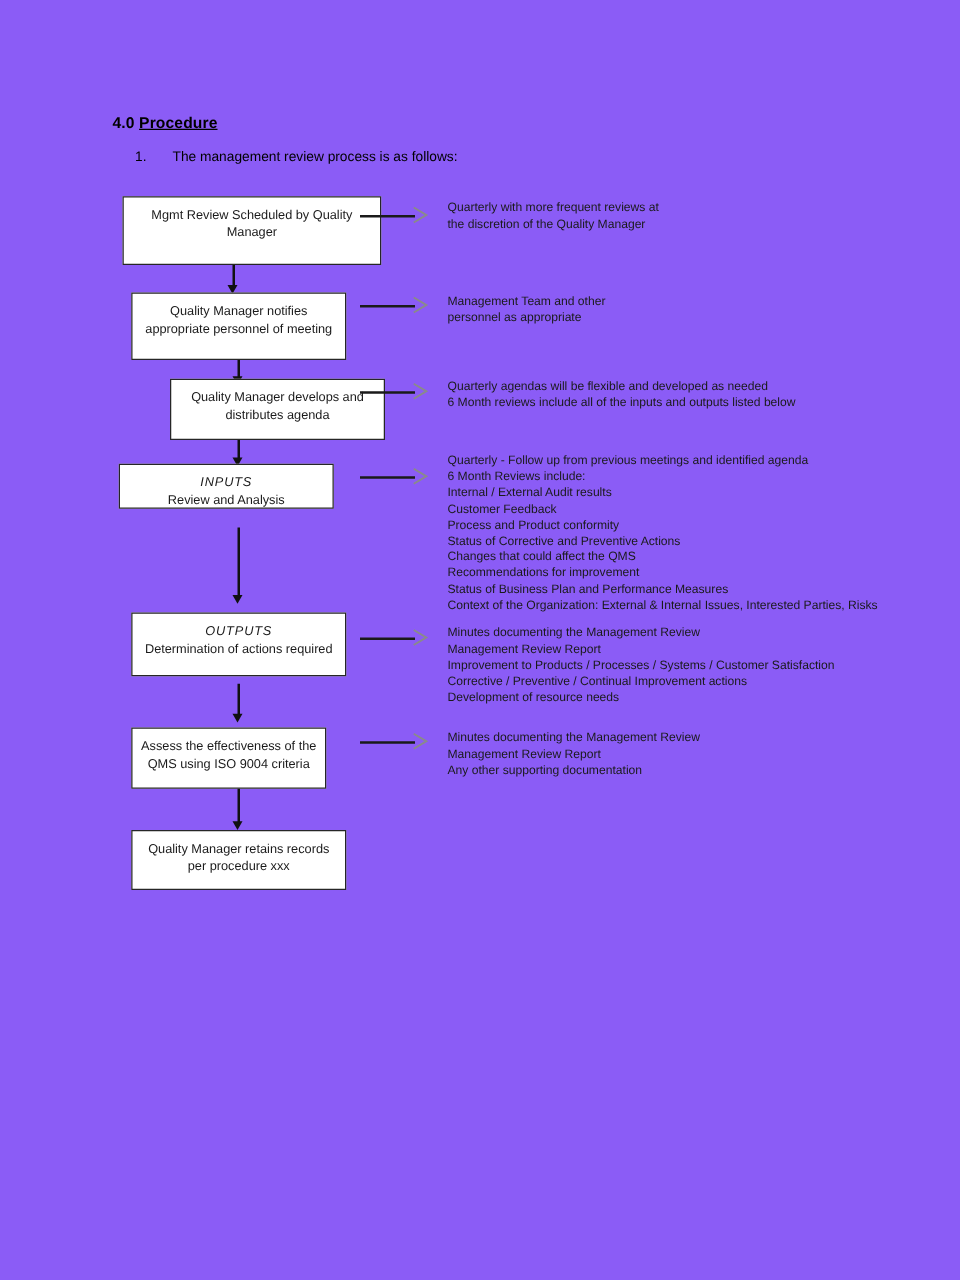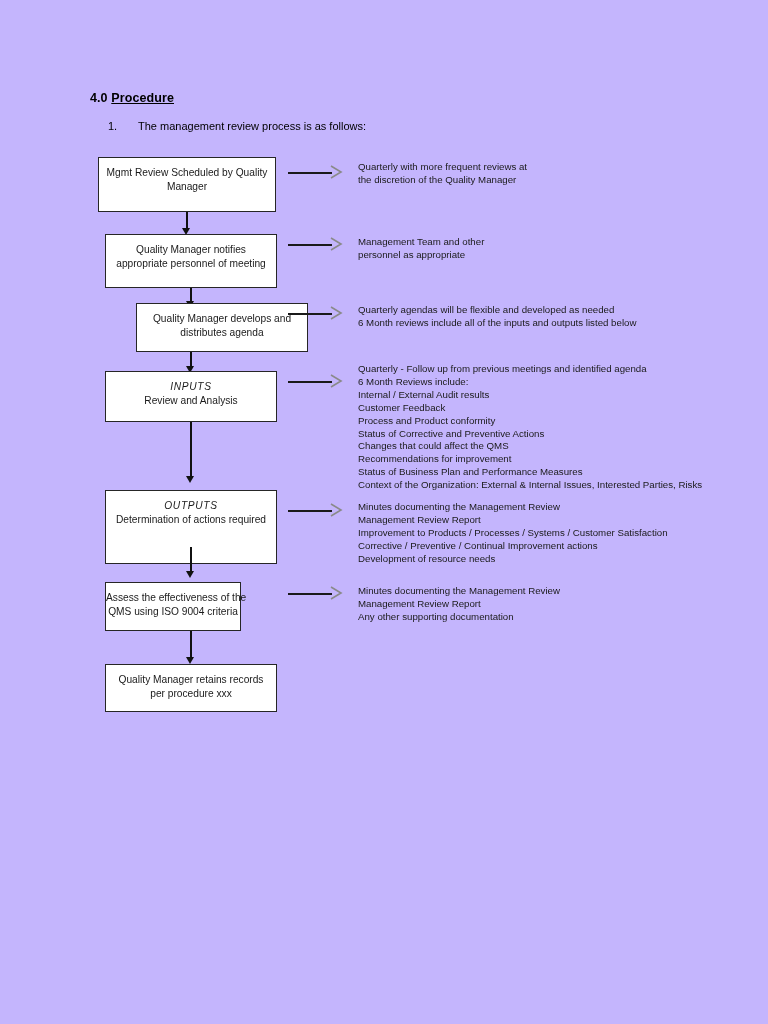--- a/index.html
+++ b/index.html
@@ -16,21 +16,21 @@
     color: #000000;
     overflow: hidden;
   }
 
   .page {
     position: absolute;
     left: 0;
     top: 0;
     width: 768px;
     height: 1024px;
-    background: #c4b5fd;
+    background: #8b5cf6;
   }
 
   
   .section-heading {
     position: absolute;
     left: 90px;
     top: 91px;
     font-size: 12.5px;
     font-weight: bold;
     letter-spacing: 0.1px;
@@ -132,21 +132,21 @@
     <span class="num">4.0</span>
     <span class="word">Procedure</span>
   </div>
 
   <div class="list-item">
     <span class="marker">1.</span><span>The management review process is as follows:</span>
   </div>
 
   <div class="flow">
 
-    <div class="node" style="left:98px; top:157px; width:178px; height:55px;">
+    <div class="node" style="left:98px; top:157px; width:207px; height:55px;">
       <span class="line1">Mgmt Review Scheduled by Quality</span>
       <span class="line2">Manager</span>
     </div>
     <div class="vconn" style="left:186px; top:212px; height:18px;"></div>
     <div class="vhead" style="left:182px; top:228px;"></div>
     <div class="hconn" style="left:288px; top:172px; width:44px;"></div>
     <div class="hhead" style="left:330px; top:165px;">
       <svg width="13" height="14" viewBox="0 0 13 14">
           <path d="M1 1 L11 7 L1 13" fill="none" stroke="#8a8a8a" stroke-width="1.6"></path>
         </svg>
@@ -183,21 +183,21 @@
     <div class="hhead" style="left:330px; top:306px;">
       <svg width="13" height="14" viewBox="0 0 13 14">
           <path d="M1 1 L11 7 L1 13" fill="none" stroke="#8a8a8a" stroke-width="1.6"></path>
         </svg>
     </div>
     <div class="anno" style="left:358px; top:304px;">
       <div>Quarterly agendas will be flexible and developed as needed</div>
       <div>6 Month reviews include all of the inputs and outputs listed below</div>
     </div>
 
-    <div class="node italic-title" style="left:105px; top:371px; width:172px; height:51px;">
+    <div class="node italic-title" style="left:95px; top:371px; width:172px; height:36px;">
       <span class="line1">INPUTS</span>
       <span class="line2">Review and Analysis</span>
     </div>
     <div class="vconn" style="left:190px; top:422px; height:56px;"></div>
     <div class="vhead" style="left:186px; top:476px;"></div>
     <div class="hconn" style="left:288px; top:381px; width:44px;"></div>
     <div class="hhead" style="left:330px; top:374px;">
       <svg width="13" height="14" viewBox="0 0 13 14">
           <path d="M1 1 L11 7 L1 13" fill="none" stroke="#8a8a8a" stroke-width="1.6"></path>
         </svg>
@@ -208,41 +208,41 @@
       <div>Internal / External Audit results</div>
       <div>Customer Feedback</div>
       <div>Process and Product conformity</div>
       <div>Status of Corrective and Preventive Actions</div>
       <div>Changes that could affect the QMS</div>
       <div>Recommendations for improvement</div>
       <div>Status of Business Plan and Performance Measures</div>
       <div>Context of the Organization: External &amp; Internal Issues, Interested Parties, Risks</div>
     </div>
 
-    <div class="node italic-title" style="left:105px; top:490px; width:172px; height:74px;">
+    <div class="node italic-title" style="left:105px; top:490px; width:172px; height:51px;">
       <span class="line1">OUTPUTS</span>
       <span class="line2">Determination of actions required</span>
     </div>
     <div class="vconn" style="left:190px; top:547px; height:26px;"></div>
     <div class="vhead" style="left:186px; top:571px;"></div>
     <div class="hconn" style="left:288px; top:510px; width:44px;"></div>
     <div class="hhead" style="left:330px; top:503px;">
       <svg width="13" height="14" viewBox="0 0 13 14">
           <path d="M1 1 L11 7 L1 13" fill="none" stroke="#8a8a8a" stroke-width="1.6"></path>
         </svg>
     </div>
     <div class="anno" style="left:358px; top:501px;">
       <div>Minutes documenting the Management Review</div>
       <div>Management Review Report</div>
       <div>Improvement to Products / Processes / Systems / Customer Satisfaction</div>
       <div>Corrective / Preventive / Continual Improvement actions</div>
       <div>Development of resource needs</div>
     </div>
 
-    <div class="node" style="left:105px; top:582px; width:136px; height:49px;">
+    <div class="node" style="left:105px; top:582px; width:156px; height:49px;">
       <span class="line1">Assess the effectiveness of the</span>
       <span class="line2">QMS using ISO 9004 criteria</span>
     </div>
     <div class="vconn" style="left:190px; top:631px; height:28px;"></div>
     <div class="vhead" style="left:186px; top:657px;"></div>
     <div class="hconn" style="left:288px; top:593px; width:44px;"></div>
     <div class="hhead" style="left:330px; top:586px;">
       <svg width="13" height="14" viewBox="0 0 13 14">
           <path d="M1 1 L11 7 L1 13" fill="none" stroke="#8a8a8a" stroke-width="1.6"></path>
         </svg>

